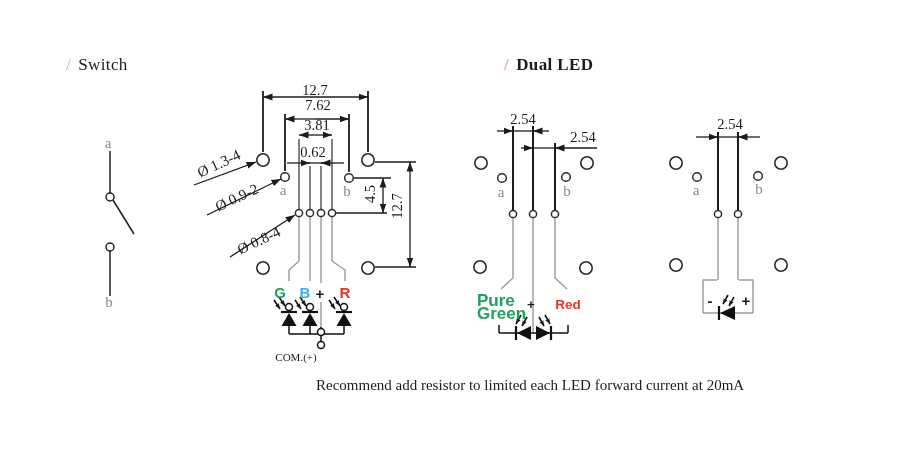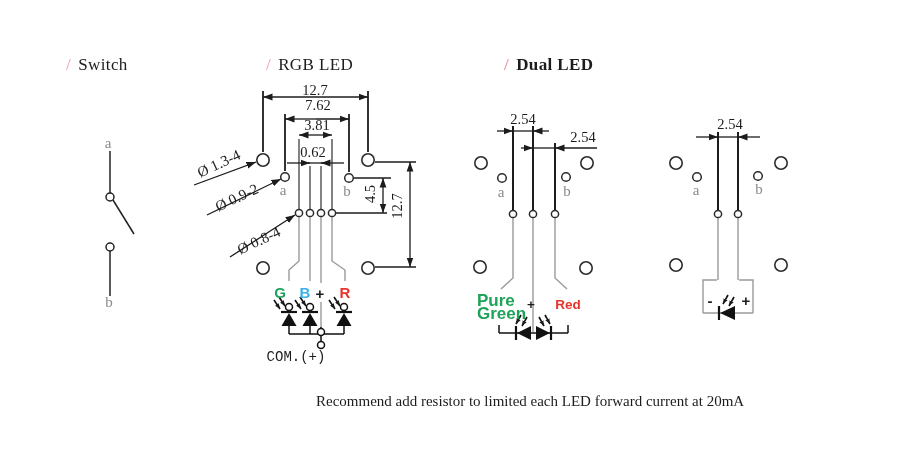--- a/index.html
+++ b/index.html
@@ -12,22 +12,22 @@
   .dim{font-size:14.5px;transform:translate(-50%,-50%);}
   .dimv{font-size:14.5px;transform:translate(-50%,-50%) rotate(-90deg);}
   .olabel{font-size:15px;transform:translate(-50%,-50%) rotate(-25deg);}
   .pl{font-size:15px;color:#8a8a8a;transform:translate(-50%,-50%);}
   .ch{font-family:"Liberation Sans","DejaVu Sans",sans-serif;font-weight:bold;
       font-size:15px;transform:translate(-50%,-50%);}
   .ch2{font-family:"Liberation Sans","DejaVu Sans",sans-serif;font-weight:bold;font-size:17px;}
   .ch2c{font-family:"Liberation Sans","DejaVu Sans",sans-serif;font-weight:bold;
         font-size:13.5px;transform:translate(-50%,-50%);}
   .green{color:#1fa35a;} .blue{color:#3cb0e8;} .red{color:#e6352b;} .black{color:#1c1c1c;}
-  .com{font-size:14px;transform:translate(-50%,-50%);font-family:Liberation Mono, monospace;}
-  .note{font-size:15px;margin-top:16px;}
+  .com{font-size:11px;transform:translate(-50%,-50%);}
+  .note{font-size:15px;}
 </style>
 </head>
 <body>
 
 <div class="stage">
 
 <svg width="900" height="462" viewBox="0 0 900 462">
   <defs>
     <marker id="mE" markerUnits="userSpaceOnUse" markerWidth="10" markerHeight="8" refX="9.5" refY="4" orient="auto">
       <path d="M0,0.6 L9.5,4 L0,7.4 Z" fill="#1c1c1c"></path>
@@ -224,23 +224,20 @@
     <line x1="719" y1="306" x2="719" y2="320" stroke="#111" stroke-width="2.2"></line>
     <polygon points="720,313 735,306 735,320" fill="#111"></polygon>
     <line x1="728" y1="295" x2="723" y2="304" stroke="#111" stroke-width="1.6" marker-end="url(#mS)"></line>
     <line x1="734" y1="297" x2="729" y2="306" stroke="#111" stroke-width="1.6" marker-end="url(#mS)"></line>
   </g>
 </svg>
 
   <div class="t title" style="left:66px;top:55px;">
     <span class="slash">/</span><span>Switch</span>
   </div>
-  <div class="t title" style="left:266px;top:55px;">
-    <span class="slash">/</span><span>RGB LED</span>
-  </div>
   <div class="t title" style="left:504px;top:55px;font-weight:bold;">
     <span class="slash">/</span><span>Dual LED</span>
   </div>
 
   <div class="t pl" style="left:108px;top:143px;">a</div>
   <div class="t pl" style="left:109px;top:302px;">b</div>
 
   <div class="t dim" style="left:315px;top:90px;">12.7</div>
   <div class="t dim" style="left:318px;top:105px;">7.62</div>
   <div class="t dim" style="left:317px;top:125px;font-family:Liberation Serif, serif;">3.81</div>

